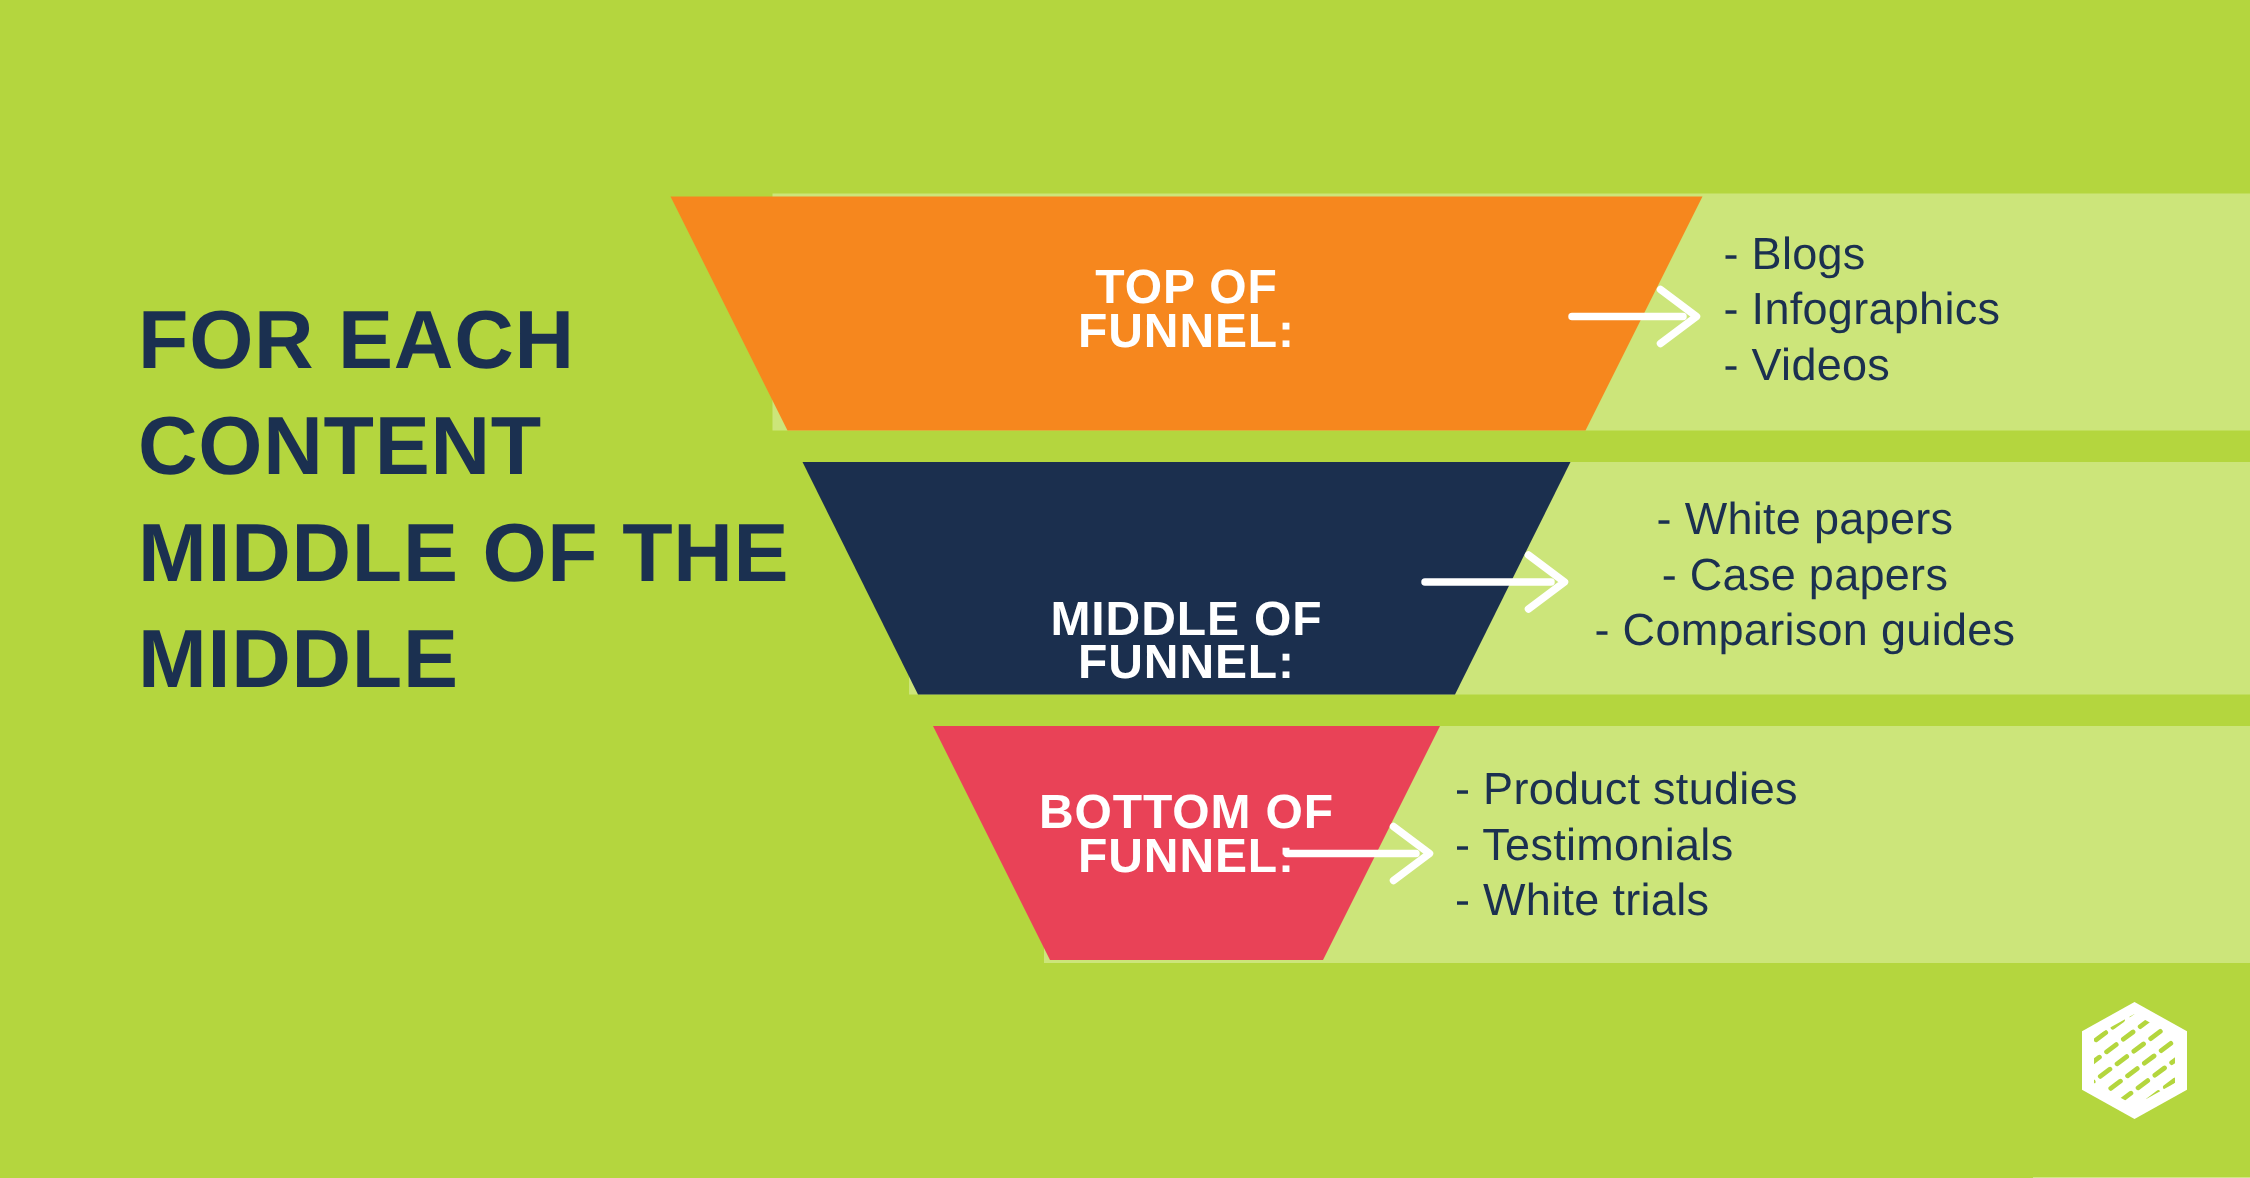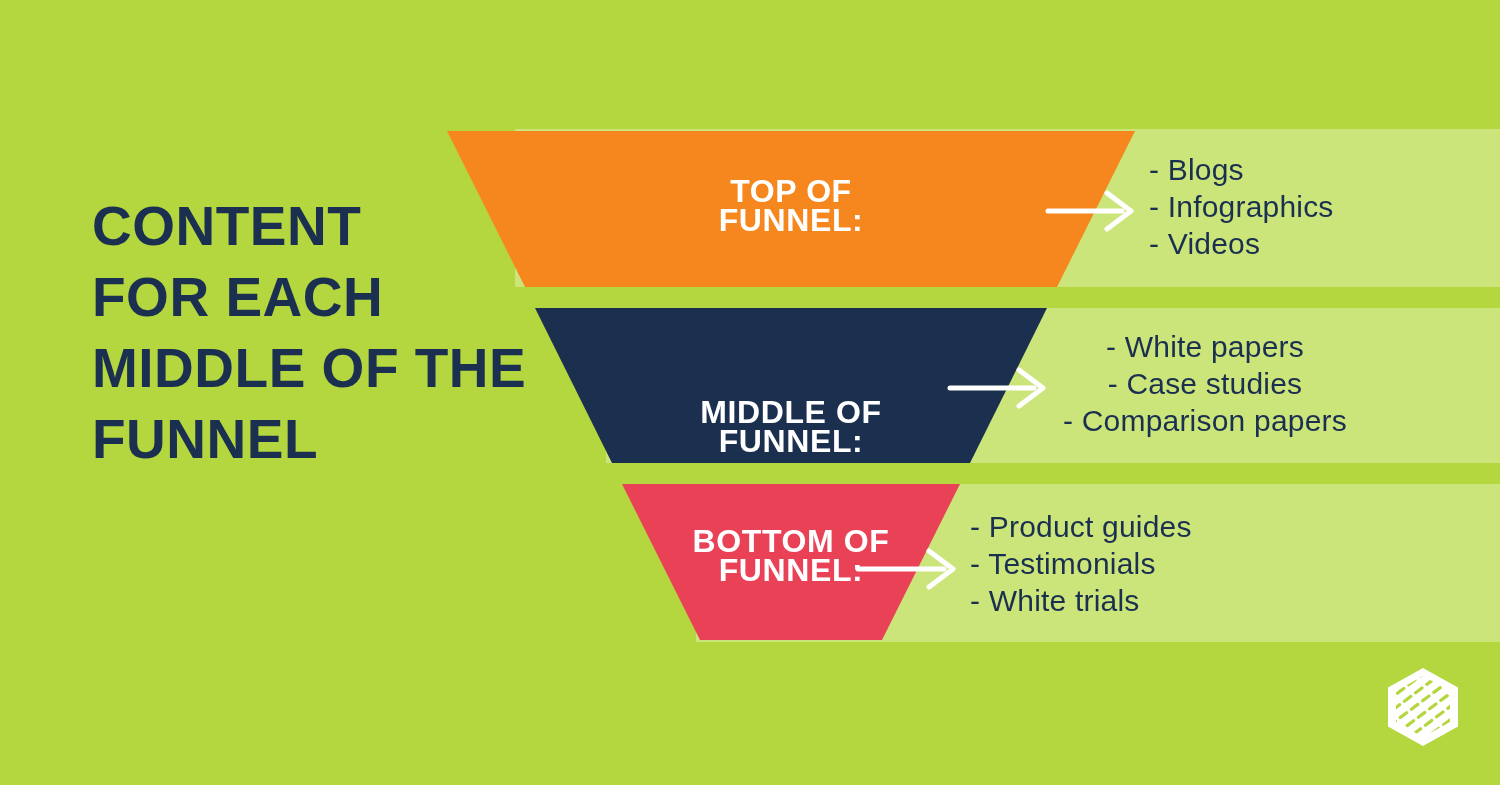--- a/index.html
+++ b/index.html
@@ -101,24 +101,24 @@
       <clipPath id="hexclip">
         <polygon points="1423,676 1450,691 1450,722 1423,737 1396,722 1396,691"></polygon>
       </clipPath>
       <g clip-path="url(#hexclip)">
         <path class="hatch" d="M1361 694 l60 -45 M1368 702 l60 -45 M1375 710 l60 -45 M1382 718 l60 -45 M1389 726 l60 -45 M1396 734 l60 -45 M1403 742 l60 -45 M1410 750 l60 -45" stroke="#b4d63e"></path>
       </g>
     </g>
   </svg>
 
   <h1 class="title" data-bind-style="color:colors.title_text" style="color: rgb(27, 48, 80);">
+    <span data-bind="title.lines.1">FOR EACH</span>
     <span data-bind="title.lines.0">CONTENT</span>
-    <span data-bind="title.lines.1">FOR EACH</span>
     <span data-bind="title.lines.2">MIDDLE OF THE</span>
-    <span data-bind="title.lines.4">FUNNEL</span>
+    <span data-bind="title.lines.4">MIDDLE</span>
   </h1>
 
   <div class="stage-label l1" data-bind-style="color:colors.stage_label_text" style="color: rgb(255, 255, 255);">
     <span data-bind="funnel.stages.0.label.0">TOP OF</span>
     <span data-bind="funnel.stages.0.label.1">FUNNEL:</span>
   </div>
   <div class="stage-label l2" data-bind-style="color:colors.stage_label_text" style="color: rgb(255, 255, 255); margin-top: 28px;">
     <span data-bind="funnel.stages.1.label.0">MIDDLE OF</span>
     <span data-bind="funnel.stages.1.label.1">FUNNEL:</span>
   </div>
@@ -127,22 +127,22 @@
     <span data-bind="funnel.stages.2.label.1">FUNNEL:</span>
   </div>
 
   <div class="stage-items s1" data-bind-style="color:colors.list_text" style="color: rgb(27, 48, 80);">
     <div data-bind="funnel.stages.0.items.0">- Blogs</div>
     <div data-bind="funnel.stages.0.items.1">- Infographics</div>
     <div data-bind="funnel.stages.0.items.2">- Videos</div>
   </div>
   <div class="stage-items s2" data-bind-style="color:colors.list_text" style="color: rgb(27, 48, 80);">
     <div data-bind="funnel.stages.1.items.0">- White papers</div>
-    <div data-bind="funnel.stages.1.items.1">- Case studies</div>
-    <div data-bind="funnel.stages.1.items.2">- Comparison papers</div>
+    <div data-bind="funnel.stages.1.items.1">- Case papers</div>
+    <div data-bind="funnel.stages.1.items.2">- Comparison guides</div>
   </div>
   <div class="stage-items s3" data-bind-style="color:colors.list_text" style="color: rgb(27, 48, 80);">
-    <div data-bind="funnel.stages.2.items.0">- Product guides</div>
+    <div data-bind="funnel.stages.2.items.0">- Product studies</div>
     <div data-bind="funnel.stages.2.items.1">- Testimonials</div>
     <div data-bind="funnel.stages.2.items.2">- White trials</div>
   </div>
 
 </div>
 
 </body></html>

